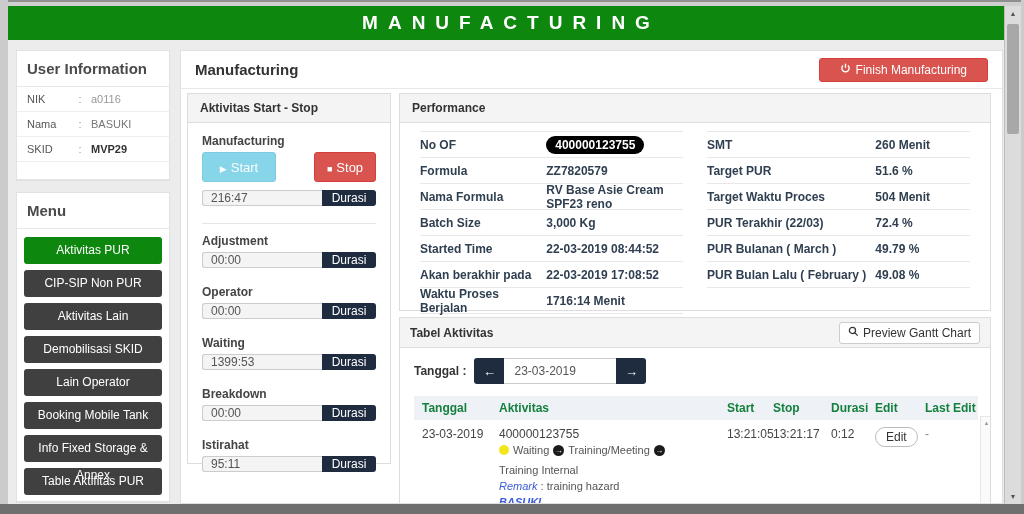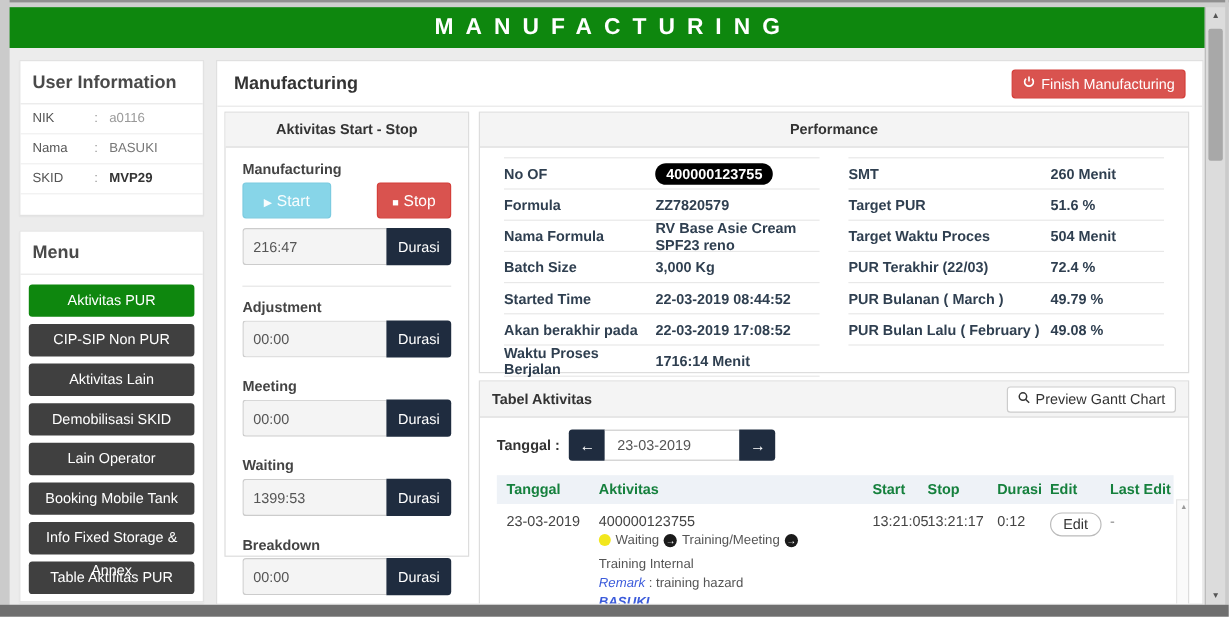--- a/index.html
+++ b/index.html
@@ -46,34 +46,34 @@
     background:#404040; color:#fff; border:none; border-radius:3px;
     font-size:12px; font-family:inherit; cursor:pointer; text-align:center; line-height:27px;
   }
   .menu-btn.active { background:#0e870e; }
   
   .main { position:absolute; left:180px; top:50px; width:823px; height:454px; background:#fff; border:1px solid #e0e0e0; overflow:hidden; }
   .main-header { height:38px; display:flex; align-items:center; justify-content:space-between; padding:0 14px; border-bottom:1px solid #e8e8e8; }
   .main-title { font-size:15px; font-weight:bold; color:#333; }
   .btn-finish {
     background:#d9534f; color:#fff; border:1px solid #d43f3a; border-radius:3px;
-    font-size:12px; font-family:inherit; padding:4px 8px; cursor:pointer;
+    font-size:12px; font-family:inherit; padding:4px 20px; cursor:pointer;
     display:flex; align-items:center; gap:5px;
   }
   .panel { position:absolute; border:1px solid #ddd; background:#fff; }
-  .panel-hd { background:#f4f4f4; border-bottom:1px solid #ddd; padding:7px 12px; font-size:12px; font-weight:bold; color:#333;text-align:center; }
+  .panel-hd { background:#f4f4f4; border-bottom:1px solid #ddd; padding:7px 12px; font-size:12px; font-weight:bold; color:#333; }
   
   .p-aktivitas { left:6px; top:42px; width:204px; height:371px; }
   .p-aktivitas .panel-bd { padding:8px 14px; }
   .f-label { font-size:12px; font-weight:bold; color:#444; margin:3px 0 4px; }
   .btn-row { display:flex; justify-content:space-between; margin:2px 0 8px; }
   .btn-start { width:74px; height:30px; background:#87d5e8; border:1px solid #7ccbe0; border-radius:3px; color:rgba(255,255,255,.95); font-size:13px; font-family:inherit; cursor:pointer; }
   .btn-stop { width:62px; height:30px; background:#d9534f; border:1px solid #d43f3a; border-radius:3px; color:#fff; font-size:13px; font-family:inherit; cursor:pointer; }
   .btn-start .g, .btn-stop .g { font-size:9px; margin-right:4px; }
-  .igroup { display:flex; height:31px; margin-bottom:17px; }
+  .igroup { display:flex; height:16px; margin-bottom:17px; }
   .igroup input {
     flex:1; min-width:0; border:1px solid #ccc; border-right:none; border-radius:3px 0 0 3px;
     background:#f4f4f4; color:#555; font-size:12px; font-family:inherit; padding:0 8px;
   }
   .btn-durasi { width:54px; background:#1f2c3f; color:#fff; border:none; border-radius:0 3px 3px 0; font-size:12px; font-family:inherit; cursor:pointer; }
   .p-aktivitas hr { border:none; border-top:1px solid #e5e5e5; margin:10px 0; }
   
   .p-perf { left:218px; top:42px; width:592px; height:218px; }
   .perf-bd { display:flex; padding:8px 20px 0; gap:24px; }
   .perf-col { flex:1; border-top:1px solid #e8e8e8; }
@@ -183,21 +183,21 @@
       <div class="igroup">
         <input value="216:47" style="">
         <button class="btn-durasi">Durasi</button>
       </div>
       <hr>
       <div class="f-label">Adjustment</div>
       <div class="igroup">
         <input value="00:00" style="">
         <button class="btn-durasi">Durasi</button>
       </div>
-      <div class="f-label">Meeting</div>
+      <div class="f-label">Operator</div>
       <div class="igroup">
         <input value="00:00" style="">
         <button class="btn-durasi">Durasi</button>
       </div>
       <div class="f-label">Waiting</div>
       <div class="igroup">
         <input value="1399:53" style="">
         <button class="btn-durasi">Durasi</button>
       </div>
       <div class="f-label">Breakdown</div>

